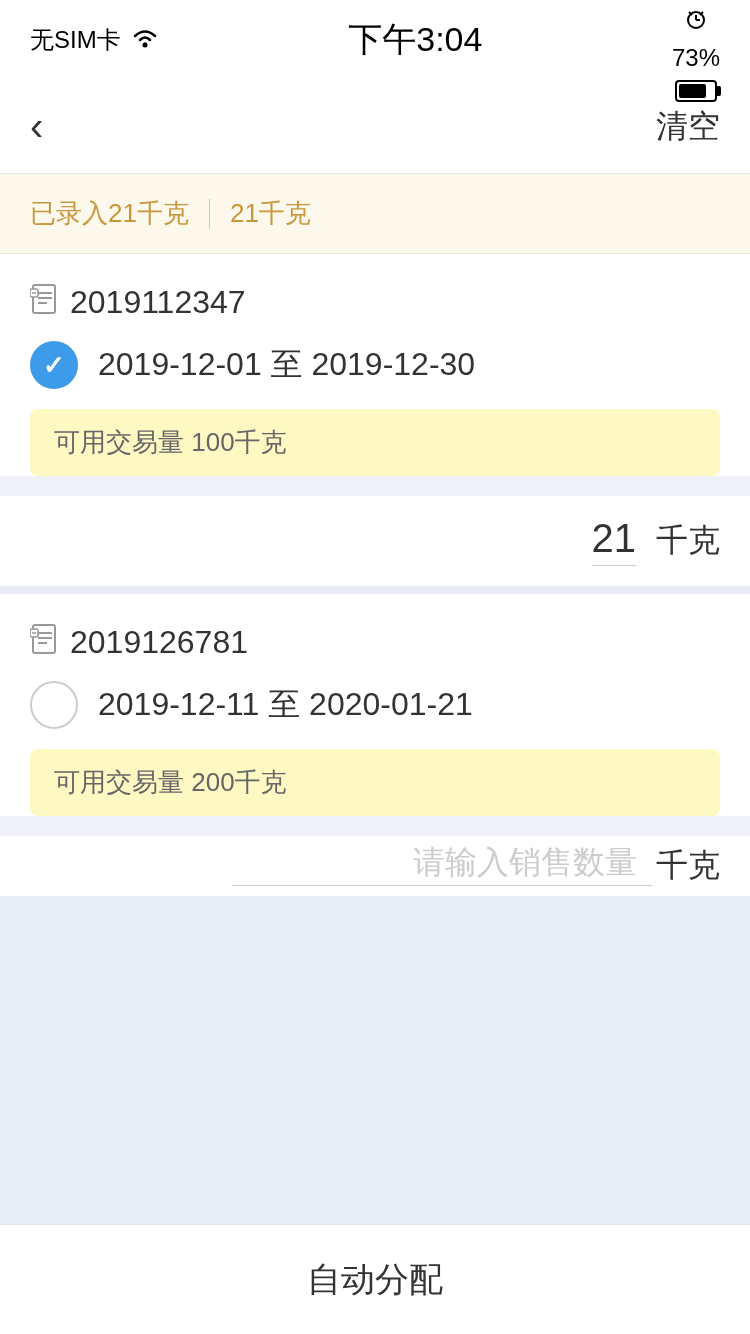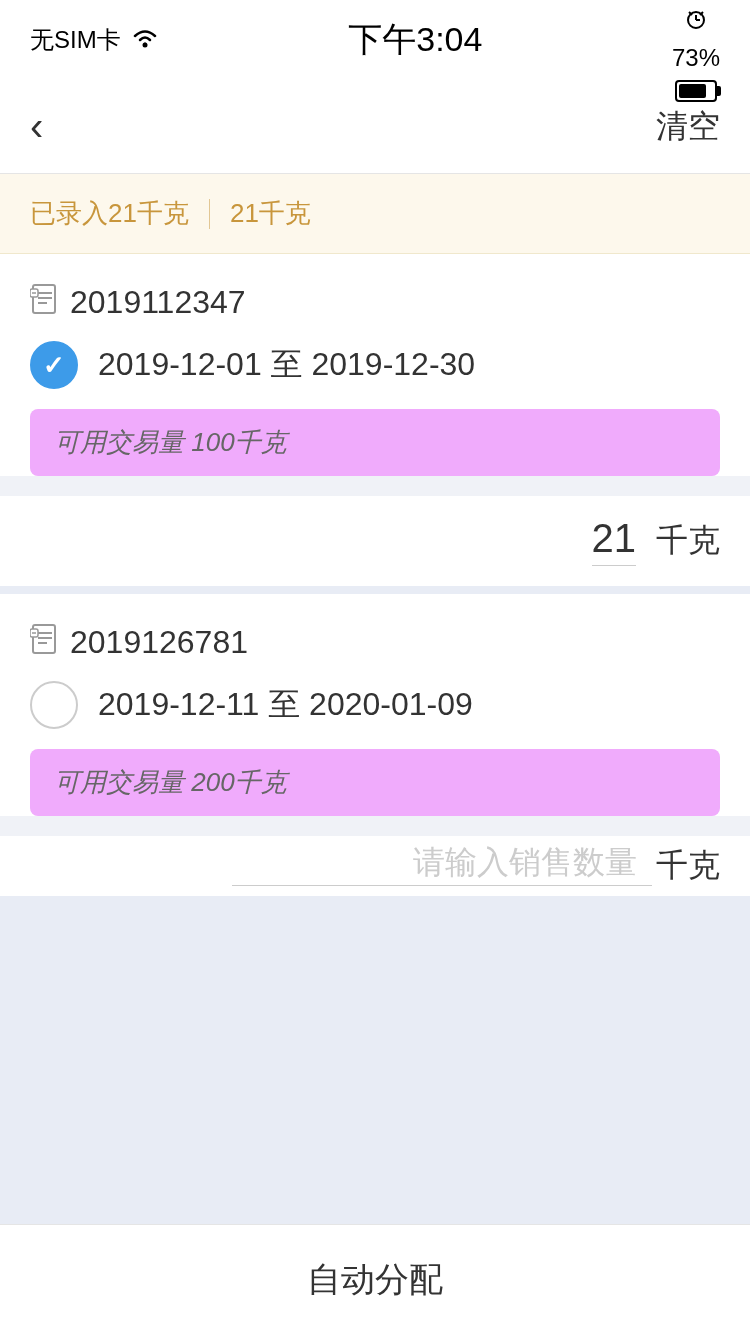--- a/index.html
+++ b/index.html
@@ -168,24 +168,23 @@
       color: #fff;
       font-size: 26px;
       font-weight: bold;
     }
     .batch-date {
       font-size: 32px;
       color: #333;
     }
     .batch-avail-row {
       margin: 10px 30px 20px 30px;
-      background: #f0abfc;
+      background: #fef9c3;
       border-radius: 8px;
       padding: 16px 24px;
-      font-style: italic;
     }
     .batch-avail-text {
       font-size: 26px;
       color: #666;
     }
 
     
     .amount-row {
       background: #fff;
       padding: 20px 30px 20px 30px;
@@ -370,21 +369,21 @@
         <line x1="8" y1="14" x2="22" y2="14" stroke="#999" stroke-width="2"></line>
         <line x1="8" y1="19" x2="17" y2="19" stroke="#999" stroke-width="2"></line>
         <rect x="0" y="5" width="8" height="8" rx="2" fill="#fff" stroke="#999" stroke-width="1.5"></rect>
         <line x1="2" y1="9" x2="6" y2="9" stroke="#999" stroke-width="1.5"></line>
       </svg>
     </span>
     <span class="batch-number">2019126781</span>
   </div>
   <div class="batch-row">
     <div class="radio-circle"></div>
-    <span class="batch-date">2019-12-11 至 2020-01-09</span>
+    <span class="batch-date">2019-12-11 至 2020-01-21</span>
   </div>
   <div class="batch-avail-row">
     <span class="batch-avail-text">可用交易量 200千克</span>
   </div>
 </div>
 
 <div class="input-row">
   <input class="qty-input" type="number" placeholder="请输入销售数量" style="">
   <span class="input-unit">千克</span>
 </div>

